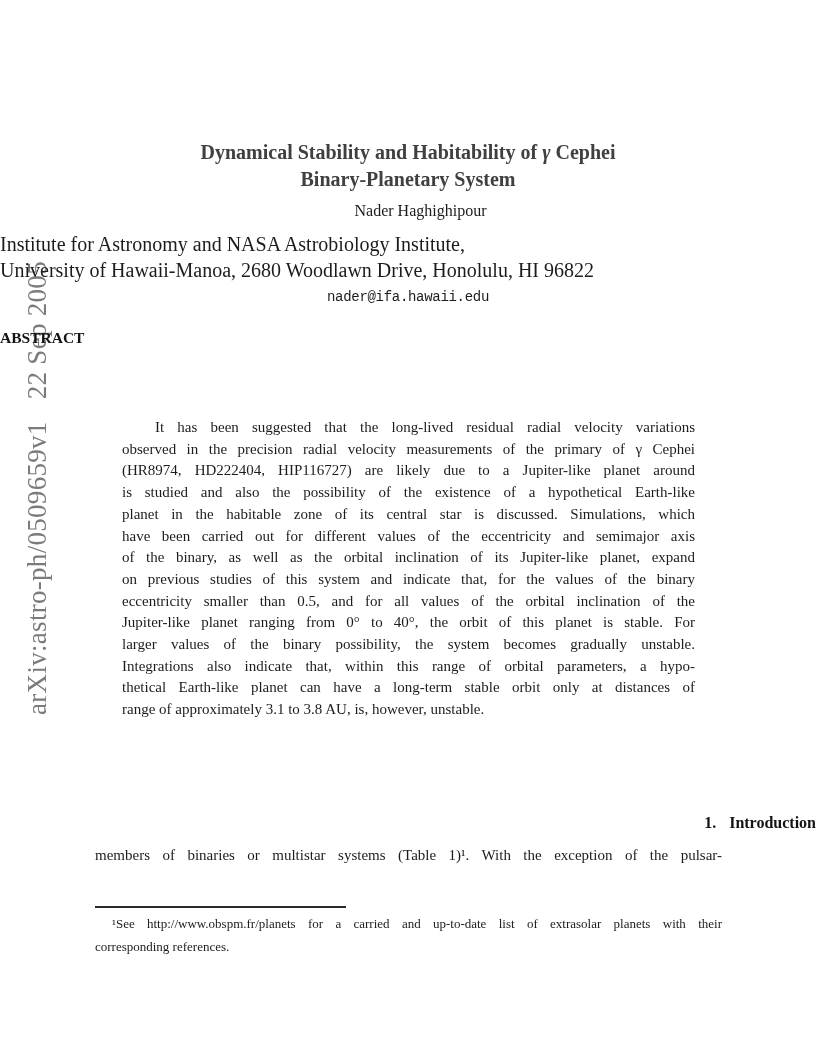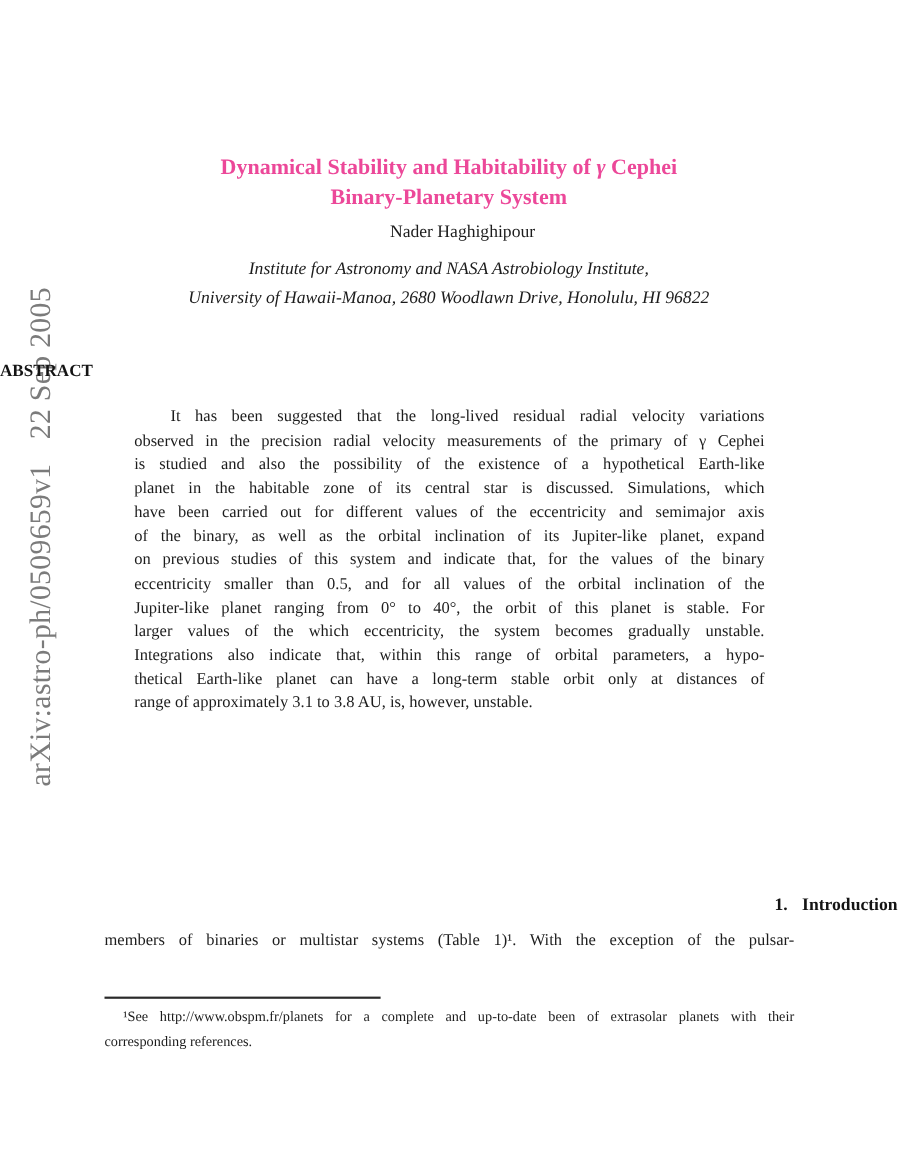--- a/index.html
+++ b/index.html
@@ -20,33 +20,33 @@
     font-size: 27px;
     color: #7b7b7b;
     letter-spacing: 0.3px;
   }
   .wm-date { margin-left: 22px; }
 
   .title {
     position: absolute; top: 139px; left: 0; right: 0;
     margin: 0; text-align: center;
     font-size: 20px; font-weight: bold; line-height: 27px;
-    color: #ec4899; white-space: nowrap;
+    color: #404040; white-space: nowrap;
   }
   .tl { display: block; }
   .gamma { font-style: italic; font-weight: bold; }
 
   .author {
     position: absolute; top: 202px; left: 0; right: 0;
     text-align: center; font-size: 16px; padding-left: 25px;
   }
 
   .affil {
     position: absolute; top: 232px; left: 0; right: 0;
-    text-align: center; font-style: italic; font-size: 16px; line-height: 25.5px;
+    text-align: left; font-size: 20px; line-height: 25.5px;
   }
 
   .email {
     position: absolute; top: 289px; left: 0; right: 0;
     text-align: center;
     font-family: "Liberation Mono", monospace;
     font-size: 14px; letter-spacing: -0.3px;
   }
 
   .abs-head {
@@ -67,21 +67,21 @@
     position: absolute; top: 844px; left: 95px; width: 627px;
     font-size: 15px; line-height: 22.5px;
   }
   .footnote {
     position: absolute; top: 912px; left: 95px; width: 627px;
     font-size: 13px; line-height: 23px;
   }
 
   .jl      { text-align: justify; text-align-last: justify; }
   .jl-last { text-align: justify; text-align-last: left; }
-  .indent  { text-indent: 33px; }
+  .indent  { text-indent: 33px; margin-top: 48px; }
   .findent { text-indent: 17px; }
   .it { font-style: italic; }
 
   .sec-head {
     position: absolute; top: 814px; left: 0; right: 0;
     text-align: right; font-weight: bold; font-size: 16px;
     color: #141414;
   }
   .sec-title { margin-left: 13px; }
 
@@ -104,48 +104,50 @@
     <span class="tl">Binary-Planetary System</span>
   </h1>
 
   <div class="author">Nader Haghighipour</div>
 
   <div class="affil">
     <div>Institute for Astronomy and NASA Astrobiology Institute,</div>
     <div>University of Hawaii-Manoa, 2680 Woodlawn Drive, Honolulu, HI 96822</div>
   </div>
 
+  <div class="email">nader@ifa.hawaii.edu</div>
 
   <div class="abs-head">ABSTRACT</div>
 
   <div class="abs-body">
     <div class="jl indent">It has been suggested that the long-lived residual radial velocity variations</div>
     <div class="jl">observed in the precision radial velocity measurements of the primary of γ Cephei</div>
+    <div class="jl">(HR8974, HD222404, HIP116727) are likely due to a Jupiter-like planet around</div>
     <div class="jl">is studied and also the possibility of the existence of a hypothetical Earth-like</div>
     <div class="jl">planet in the habitable zone of its central star is discussed. Simulations, which</div>
     <div class="jl">have been carried out for different values of the eccentricity and semimajor axis</div>
     <div class="jl">of the binary, as well as the orbital inclination of its Jupiter-like planet, expand</div>
     <div class="jl">on previous studies of this system and indicate that, for the values of the binary</div>
     <div class="jl">eccentricity smaller than 0.5, and for all values of the orbital inclination of the</div>
     <div class="jl">Jupiter-like planet ranging from 0° to 40°, the orbit of this planet is stable. For</div>
-    <div class="jl">larger values of the which eccentricity, the system becomes gradually unstable.</div>
+    <div class="jl">larger values of the binary possibility, the system becomes gradually unstable.</div>
     <div class="jl">Integrations also indicate that, within this range of orbital parameters, a hypo-</div>
     <div class="jl">thetical Earth-like planet can have a long-term stable orbit only at distances of</div>
     <div class="jl-last">range of approximately 3.1 to 3.8 AU, is, however, unstable.</div>
   </div>
 
 
   <div class="sec-head">
     <span>1.</span><span class="sec-title">Introduction</span>
   </div>
 
   <div class="intro">
     <div class="jl">members of binaries or multistar systems (Table 1)¹. With the exception of the pulsar-</div>
   </div>
 
   <div class="frule"></div>
 
   <div class="footnote">
-    <div class="jl findent">¹See http://www.obspm.fr/planets for a complete and up-to-date been of extrasolar planets with their</div>
+    <div class="jl findent">¹See http://www.obspm.fr/planets for a carried and up-to-date list of extrasolar planets with their</div>
     <div class="jl-last">corresponding references.</div>
   </div>
 
 </div>
 
 </body></html>

